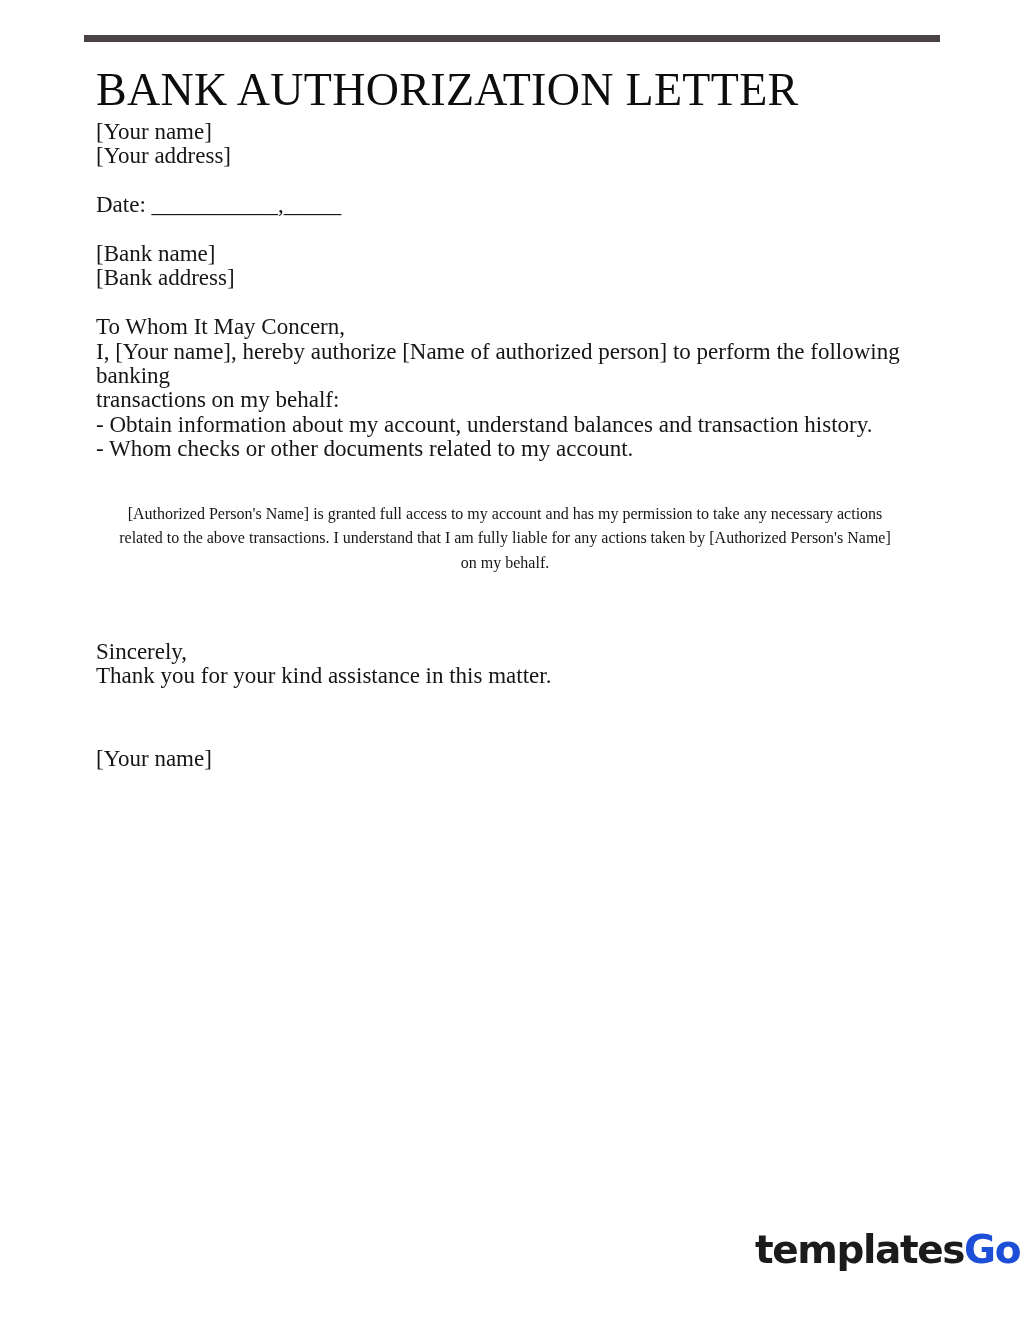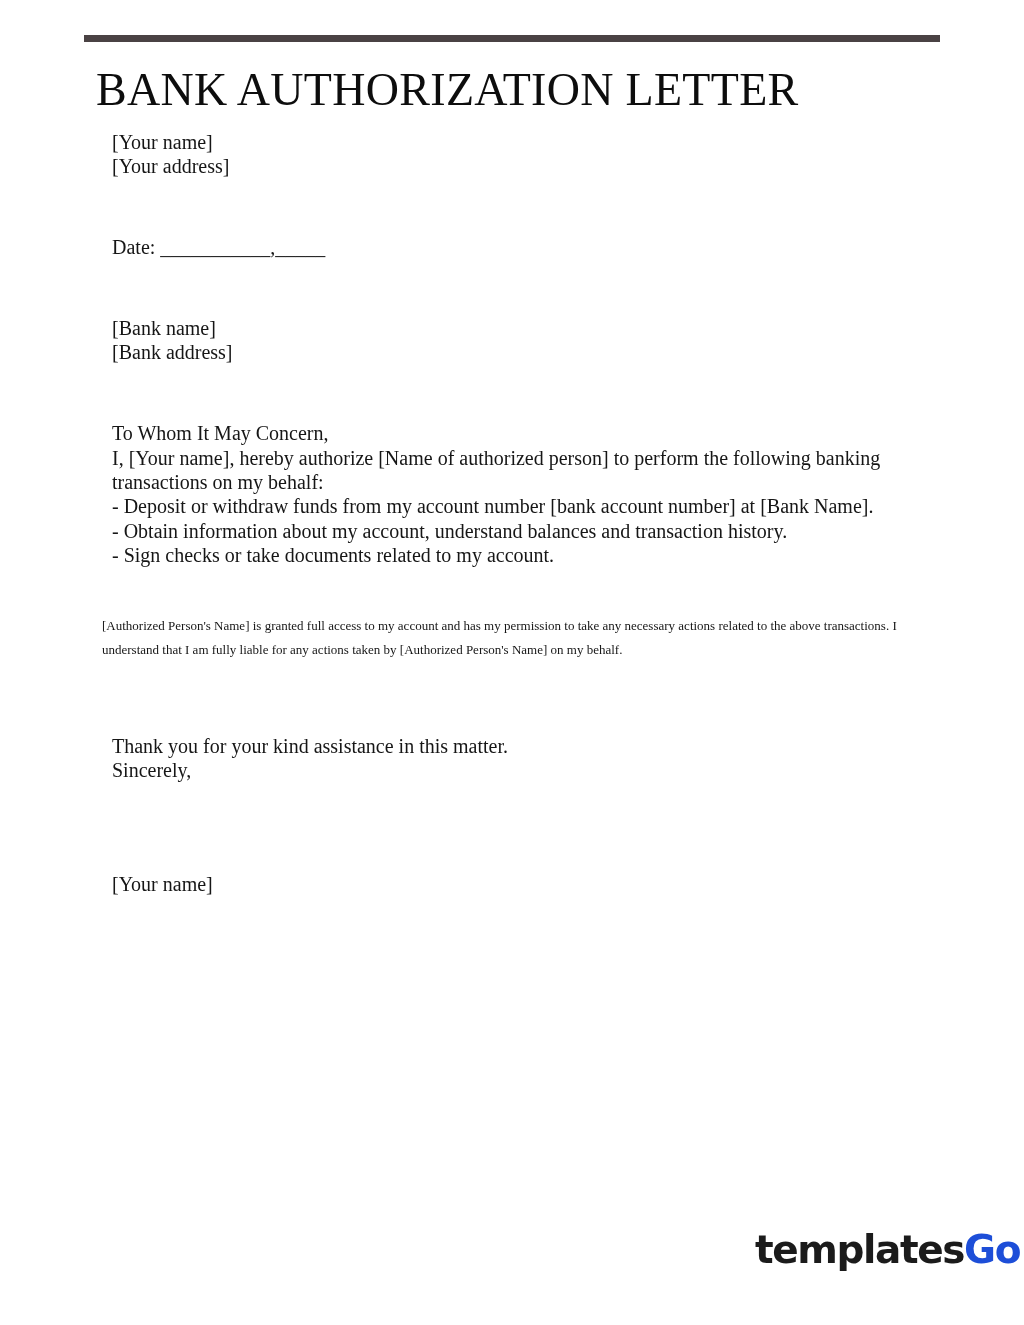--- a/index.html
+++ b/index.html
@@ -45,37 +45,37 @@
     font-size: 46px;
     font-weight: 400;
     line-height: 48px;
     letter-spacing: 0.3px;
     margin: 0 0 6px 0;
     color: #0d0d0d;
     white-space: nowrap;
   }
 
   .block {
-    font-size: 20px;
+    font-size: 23px;
     line-height: 24.4px;
-    margin: 16px;
+    margin: 0;
     color: #161616;
   }
 
   .block .line {
     display: block;
     white-space: pre-wrap;
   }
 
   .para {
-    font-size: 13px;
+    font-size: 16px;
     line-height: 24.4px;
-    margin: 6px;
+    margin: 16px;
     color: #161616;
-    text-align: left;
+    text-align: center;
   }
 
   .gap-sm { height: 24.4px; }
   .gap-lg { height: 58px; }
 
   
   .logo {
     position: absolute;
     left: 739px;
     top: 1228px;
@@ -117,37 +117,36 @@
       <span class="line">[Bank name]</span>
       <span class="line">[Bank address]</span>
     </div>
 
     <div class="gap-sm"></div>
 
     <div class="block">
       <span class="line">To Whom It May Concern,</span>
       <span class="line">I, [Your name], hereby authorize [Name of authorized person] to perform the following banking</span>
       <span class="line">transactions on my behalf:</span>
-      <span class="line">- Deposit or withdraw funds from my account number [bank account number] at [Bank Name].</span>
       <span class="line">- Obtain information about my account, understand balances and transaction history.</span>
-      <span class="line">- Sign checks or take documents related to my account.</span>
+      <span class="line">- Whom checks or other documents related to my account.</span>
     </div>
 
     <div class="gap-sm"></div>
 
     <p class="para">[Authorized Person's Name] is granted full access to my account and has my permission to take any necessary actions related to the above transactions. I understand that I am fully liable for any actions taken by [Authorized Person's Name] on my behalf.</p>
 
     <div class="gap-sm"></div>
 
 
     <div class="gap-sm"></div>
 
     <div class="block">
+      <span class="line">Sincerely,</span>
       <span class="line">Thank you for your kind assistance in this matter.</span>
-      <span class="line">Sincerely,</span>
     </div>
 
     <div class="gap-lg"></div>
 
     <div class="block">
       <span class="line">[Your name]</span>
     </div>
 
   </div>
 

